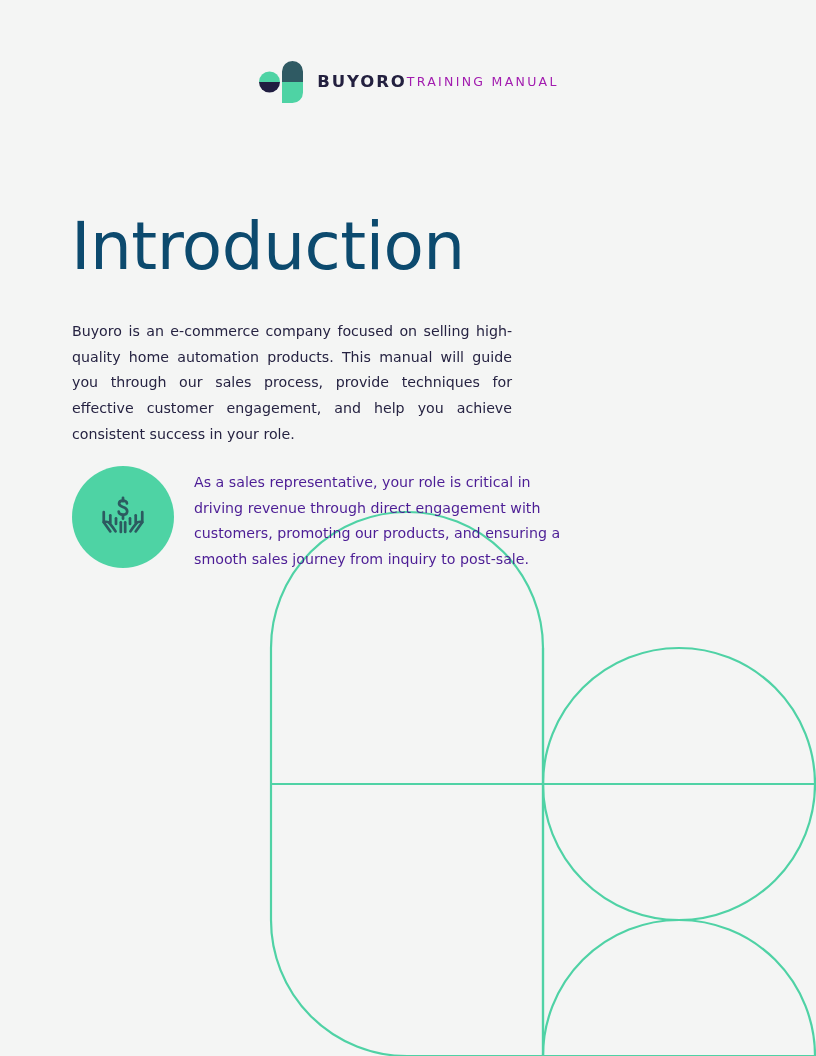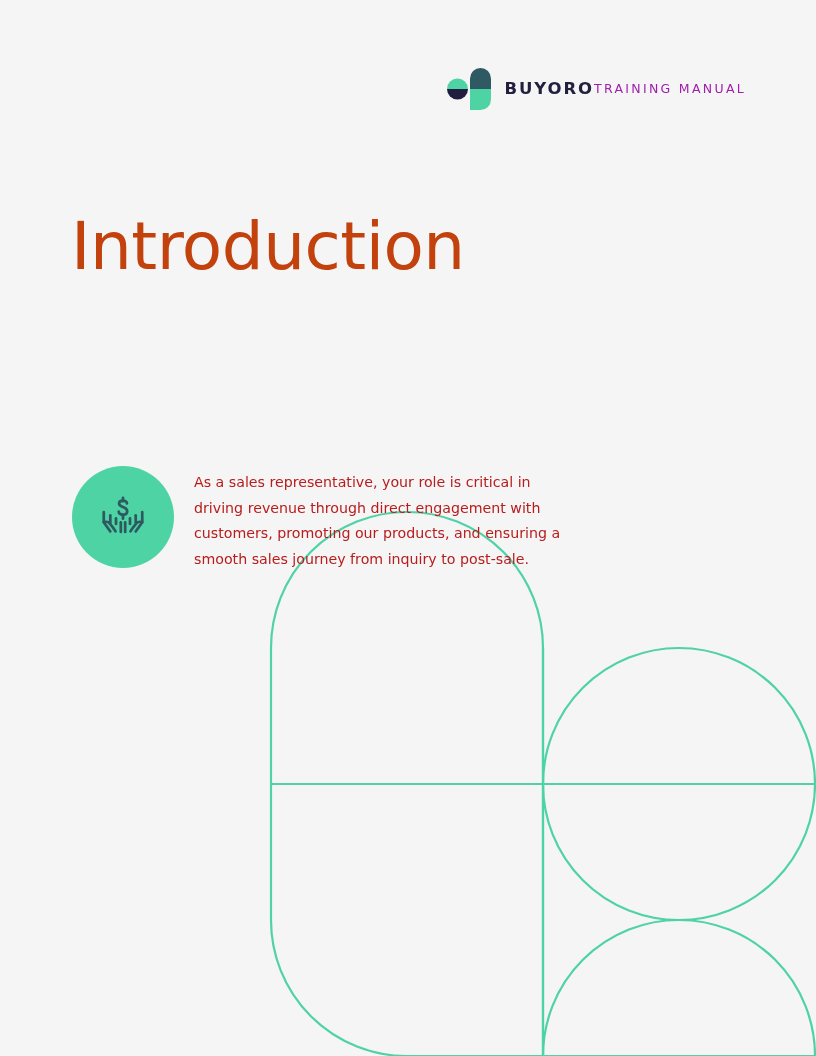--- a/index.html
+++ b/index.html
@@ -31,26 +31,26 @@
     width: 816px;
     height: 1056px;
     pointer-events: none;
     z-index: 0;
   }
 
   
   .header {
     position: absolute;
     left: 72px;
-    top: 67px;
+    top: 60px;
     right: 70px;
     height: 44px;
     display: flex;
     align-items: center;
-    justify-content: flex-end;
+    justify-content: center;
     z-index: 3;
   }
 
   .brand {
     display: flex;
     align-items: center;
     gap: 14px;
   }
 
   .brand-mark {
@@ -80,21 +80,21 @@
 
   
   .page-title {
     position: absolute;
     left: 71px;
     top: 168px;
     font-family: "DejaVu Sans", sans-serif;
     font-size: 66px;
     font-weight: 400;
     letter-spacing: -0.5px;
-    color: #c2410c;
+    color: #0c4a6e;
     line-height: 1.05;
     z-index: 3;
   }
 
   
   .intro-para {
     position: absolute;
     left: 72px;
     top: 305px;
     width: 440px;
@@ -131,21 +131,21 @@
   }
 
   .callout-badge svg {
     display: block;
   }
 
   .callout-text {
     font-family: "DejaVu Sans", sans-serif;
     font-size: 14.2px;
     line-height: 25.6px;
-    color: #b91c1c;
+    color: #4c1d95;
     padding-top: 4px;
     text-align: left;
   }
 </style>
 </head>
 <body>
 
 <div class="page">
 
   <svg class="bg-graphic" viewBox="0 0 816 1056" width="816" height="1056" fill="none" xmlns="http://www.w3.org/2000/svg">
@@ -177,20 +177,21 @@
         <path d="M23 21 L44 21 L44 31.5 A10.5 10.5 0 0 1 33.5 42 L23 42 Z" fill="#4ed3a4"></path>
       </svg>
       <span class="brand-name">BUYORO</span>
     </div>
 
     <div class="doc-kicker">TRAINING MANUAL</div>
   </div>
 
   <h1 class="page-title">Introduction</h1>
 
+  <p class="intro-para">Buyoro is an e-commerce company focused on selling high-quality home automation products. This manual will guide you through our sales process, provide techniques for effective customer engagement, and help you achieve consistent success in your role.</p>
 
   <div class="callout">
     <div class="callout-badge">
       <svg viewBox="0 0 64 64" width="56" height="56" fill="none" xmlns="http://www.w3.org/2000/svg">
         <g stroke="#2c5a60" stroke-width="3.1" stroke-linecap="round" stroke-linejoin="round" fill="none">
 
           <path d="M32 10 L32 14"></path>
           <path d="M32 30 L32 34"></path>
           <path d="M36.5 16.5 C36.5 14.3 34.5 13.4 32 13.4 C29.5 13.4 27.5 14.5 27.5 16.7 C27.5 21.6 36.8 19.4 36.8 25.3 C36.8 27.9 34.6 29.3 32 29.3 C29.2 29.3 27.1 28.2 27.1 25.8"></path>
 

